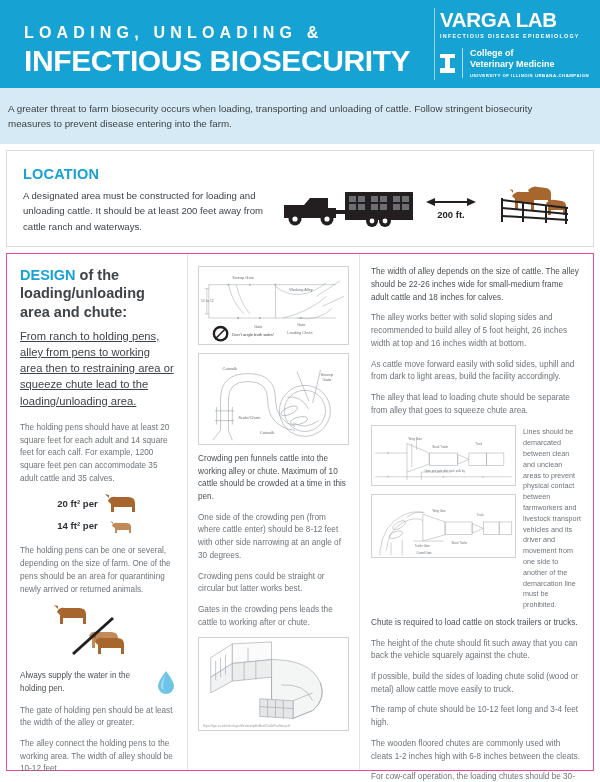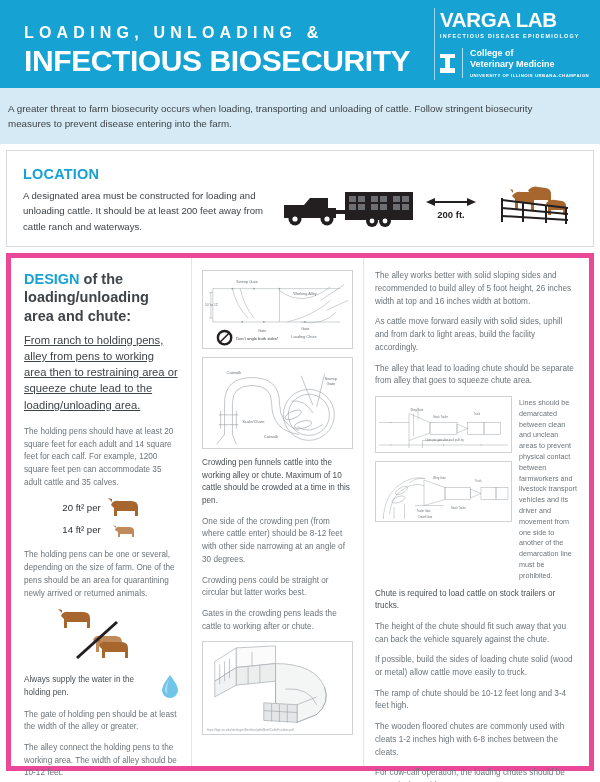--- a/index.html
+++ b/index.html
@@ -87,40 +87,40 @@
   .sec-title{
     color:#17a2d4;font-weight:bold;font-size:14.5px;letter-spacing:.2px;margin-bottom:6px;
   }
   .loc-left{width:250px;}
   .loc-text{font-size:9.6px;line-height:1.62;}
   .loc-art{flex:1;display:flex;align-items:center;justify-content:center;padding-top:14px;}
 
   
   .body-card{
     margin:6px 6px 6px 6px;
-    border:5px solid #ec4899;
+    border:1px solid #ec4899;
     display:flex;
     box-sizing:border-box;
     height:518px;
   }
   .col{box-sizing:border-box;}
   .col-left{width:180px;padding:12px 12px 8px 13px;}
   .col-mid{width:172px;padding:12px 10px 8px 10px;border-left:1px solid #e2e5e7;}
   .col-right{flex:1;padding:12px 12px 8px 11px;border-left:1px solid #e2e5e7;}
 
   .design-head{
     font-size:14.5px;font-weight:bold;line-height:1.25;color:#3f4448;margin-bottom:7px;
   }
   .design-head .hl{color:#17a2d4;}
   .lead{font-size:11.2px;line-height:1.45;color:#3f4448;margin-bottom:13px;text-decoration:underline;}
   .p{font-size:8.2px;line-height:1.55;color:#6d7479;margin-bottom:8px;}
   .p.dark{color:#4a5054;}
 
   .spec-row{display:flex;align-items:center;gap:6px;justify-content:center;margin:2px 0;}
-  .spec-lbl{font-size:9.6px;font-weight:normal;color:#2d3134;}
+  .spec-lbl{font-size:9.6px;font-weight:bold;color:#2d3134;}
   .spec-block{margin:7px 0 10px 0;}
 
   .quarantine{display:flex;justify-content:center;align-items:center;margin:8px 0 10px 0;position:relative;height:56px;}
   .water-row{display:flex;align-items:flex-start;gap:6px;}
 
   
   .dgm{border:1px solid #cfd3d6;background:#fff;margin-bottom:8px;box-sizing:border-box;}
   .dgm svg{display:block;width:100%;height:auto;}
   .caption-url{font-size:2.9px;color:#9aa0a4;line-height:1.25;padding:0 0 2px 4px;word-break:break-all;}
 
@@ -378,20 +378,21 @@
             <line x1="50" y1="10" x2="50" y2="24"></line>
           </g>
         </svg>
         <div class="caption-url">https://hgic.ou.edu/sites/agre/files/imsr/pdfs/Beef/CattleFacilities.pdf</div>
       </div>
 
 
     </div>
 
     <div class="col col-right">
+      <div class="p dark">The width of alley depends on the size of cattle. The alley should be 22-26 inches wide for small-medium frame adult cattle and 18 inches for calves.</div>
       <div class="p">The alley works better with solid sloping sides and recommended to build alley of 5 foot height, 26 inches width at top and 16 inches width at bottom.</div>
       <div class="p">As cattle move forward easily with solid sides, uphill and from dark to light areas, build the facility accordingly.</div>
       <div class="p">The alley that lead to loading chute should be separate from alley that goes to squeeze chute area.</div>
 
       <div class="side-wrap">
         <div class="dgm-stack">
 
           <div class="dgm">
             <svg viewBox="0 0 180 74">
               <g stroke="#9aa0a4" stroke-width="0.6" fill="none">

